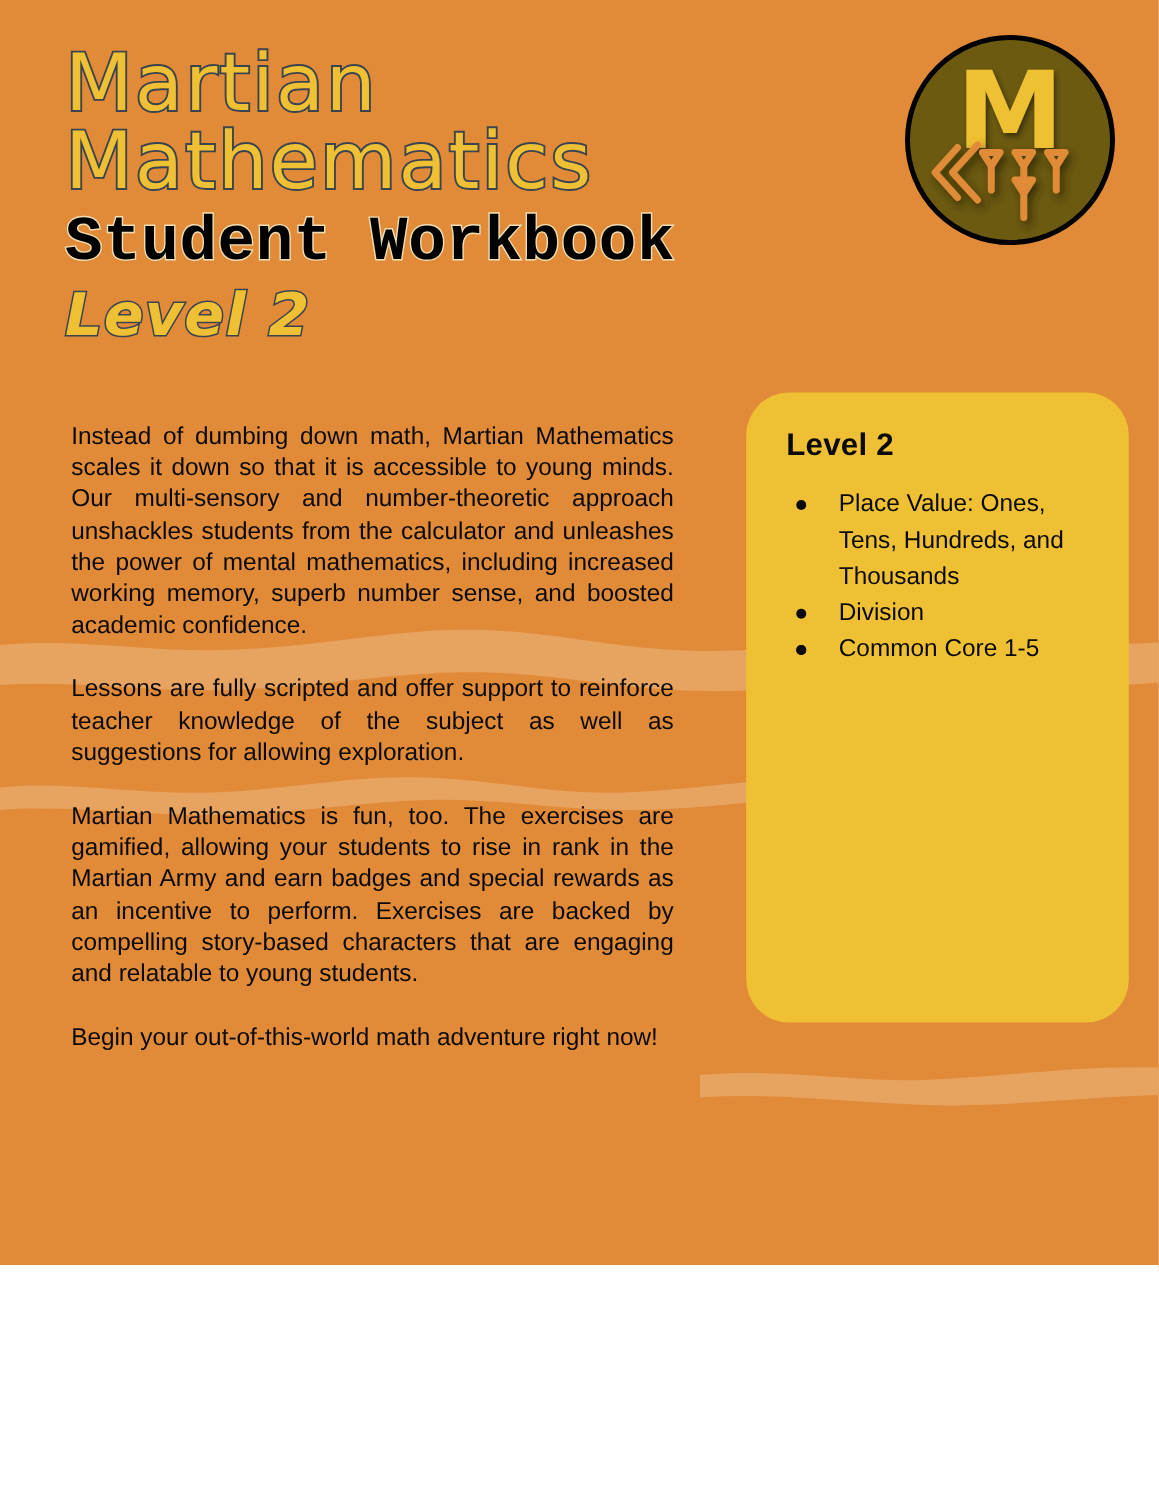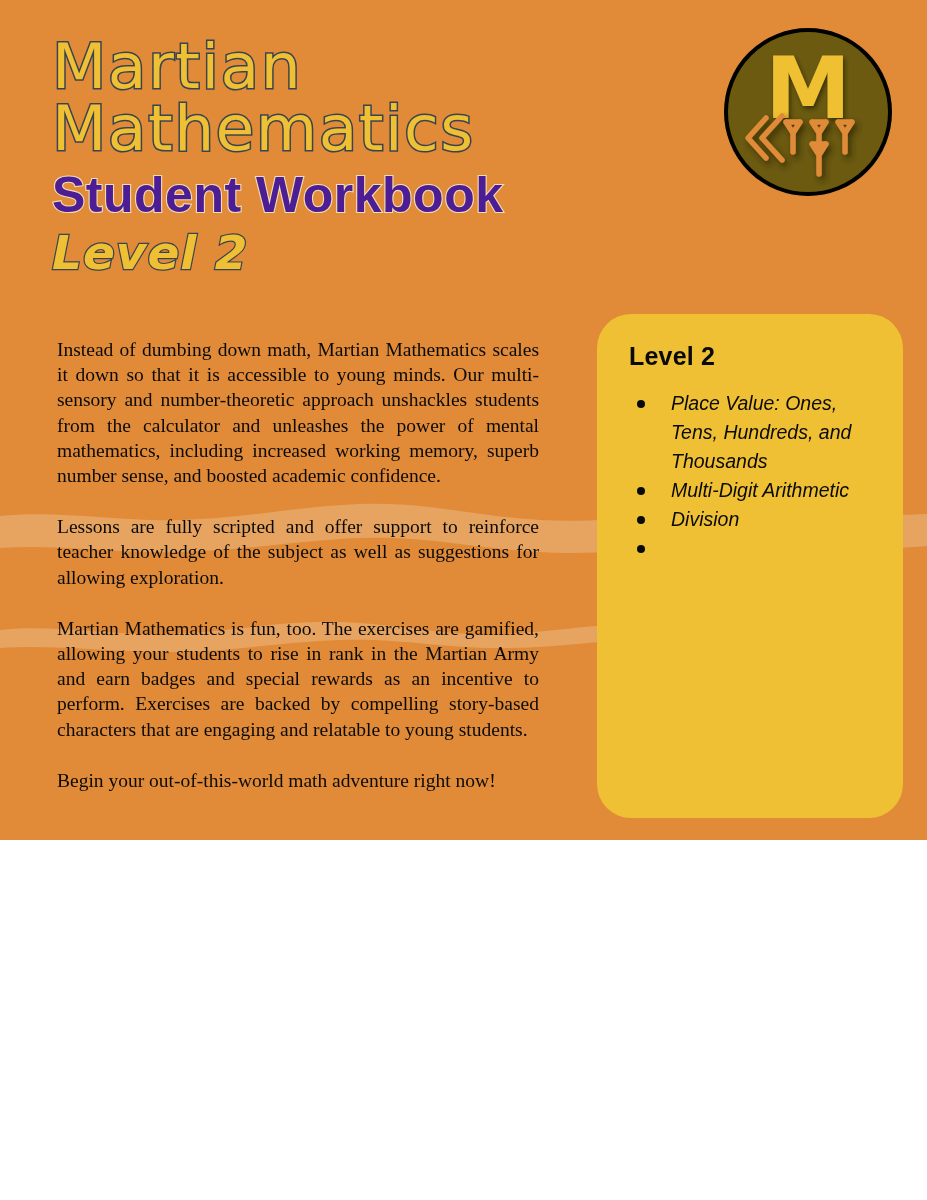--- a/index.html
+++ b/index.html
@@ -3,21 +3,21 @@
 <meta charset="utf-8">
 <style>
   html, body {
     margin: 0;
     padding: 0;
     background: #ffffff;
   }
   .page {
     position: relative;
     width: 927px;
-    height: 840px;
+    height: 1012px;
     overflow: hidden;
     background: #e18b38;
     font-family: "Liberation Sans", sans-serif;
   }
 
   
   .dunes {
     position: absolute;
     inset: 0;
     width: 927px;
@@ -52,26 +52,26 @@
     font-weight: 400;
     letter-spacing: 1.5px;
     color: #efc033;
     -webkit-text-stroke: 3px #3a4450;
     paint-order: stroke fill;
     margin: 0;
     white-space: pre-line;
   }
   .title-sub {
     display: block;
-    font-family: Liberation Sans, sans-serif;
+    font-family: Liberation Mono, monospace;
     font-size: 50px;
     line-height: 1.12;
     font-weight: 700;
     letter-spacing: 0.5px;
-    color: #4c1d95;
+    color: #000000;
     -webkit-text-stroke: 2.2px #f0dfb4;
     paint-order: stroke fill;
     margin: 8px 0 0 0;
   }
   .title-level {
     display: block;
     font-family: "DejaVu Sans", sans-serif;
     font-size: 47px;
     line-height: 1.1;
     font-weight: 700;
@@ -86,21 +86,21 @@
   
   .body-col {
     position: absolute;
     left: 57px;
     top: 337px;
     width: 482px;
     z-index: 3;
   }
   .body-col p {
     margin: 0 0 26px 0;
-    font-family: Liberation Serif, serif;
+    font-family: Liberation Sans, sans-serif;
     font-size: 19.5px;
     line-height: 25.2px;
     color: #0a0a0a;
     text-align: justify;
     text-justify: inter-word;
   }
   .body-col p:last-child {
     margin-bottom: 0;
   }
 
@@ -131,21 +131,20 @@
     padding: 0;
   }
   .level-list li {
     position: relative;
     padding-left: 42px;
     font-family: "Liberation Sans", sans-serif;
     font-size: 19.5px;
     line-height: 29px;
     color: #0a0a0a;
     margin-bottom: 0px;
-    font-style: italic;
   }
   .level-list li .bullet {
     position: absolute;
     left: 8px;
     top: 11px;
     width: 8px;
     height: 8px;
     background: #0a0a0a;
     border-radius: 50%;
   }
@@ -217,25 +216,25 @@
 
   <div class="level-panel">
     <div class="level-panel-title">Level 2</div>
     <ul class="level-list">
       <li>
         <span class="bullet"></span>
         <span>Place Value: Ones, Tens, Hundreds, and Thousands</span>
       </li>
       <li>
         <span class="bullet"></span>
-        <span>Multi-Digit Arithmetic</span>
-      </li>
-      <li>
-        <span class="bullet"></span>
         <span>Division</span>
       </li>
       <li>
         <span class="bullet"></span>
+      </li>
+      <li>
+        <span class="bullet"></span>
+        <span>Common Core 1-5</span>
       </li>
     </ul>
   </div>
 
 </div>
 
 </body></html>

